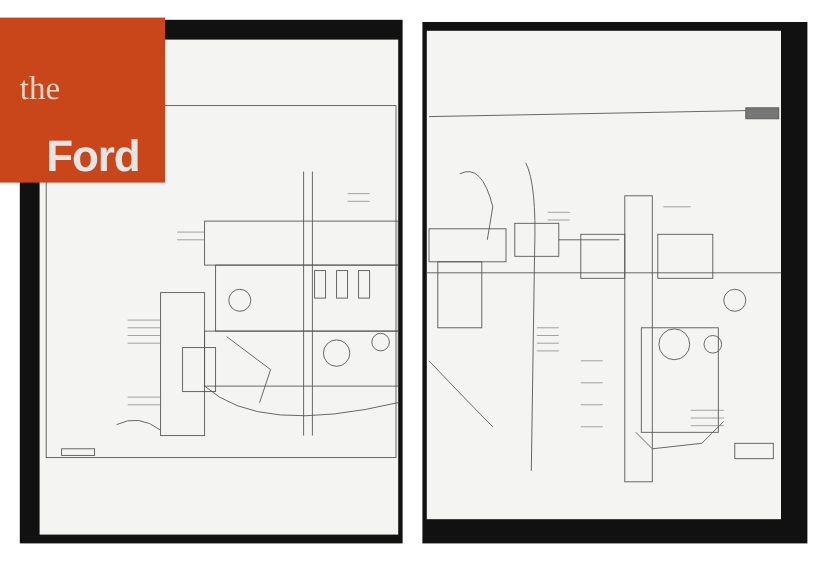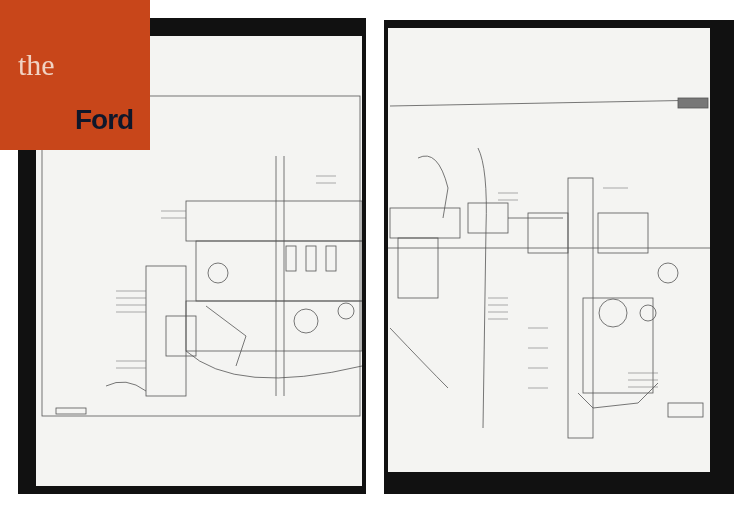--- a/index.html
+++ b/index.html
@@ -1,23 +1,23 @@
 <!DOCTYPE html>
 <html><head>
 <meta charset="utf-8">
 <style>
   html,body{margin:0;padding:0;background:#fff;}
   body{width:752px;height:512px;position:relative;overflow:hidden;font-family:"Liberation Sans",sans-serif;}
   .plate{position:absolute;background:#111;}
   .paper{position:absolute;background:#f4f4f2;}
   .drawing{position:absolute;inset:0;}
-  .logo{position:absolute;left:0;top:0;width:150px;height:150px;background:#c8461a;z-index:5;}
+  .logo{position:absolute;left:0;top:16px;width:150px;height:150px;background:#c8461a;z-index:5;}
   .logo .the{position:absolute;left:18px;top:48px;font-family:"Liberation Serif",serif;font-size:30px;color:#f1d3c3;}
   .logo .henry{position:absolute;left:62px;top:72px;font-size:36px;font-weight:bold;color:#fff;letter-spacing:-1px;}
-  .logo .ford{position:absolute;left:42px;top:104px;font-size:28px;font-weight:bold;color:#0f172a;letter-spacing:-1px;margin-left:33px;}
+  .logo .ford{position:absolute;left:42px;top:104px;font-size:40px;font-weight:bold;color:#e5e5e5;letter-spacing:-1px;}
 </style>
 </head>
 <body>
 
 <div class="plate" style="left:18px;top:18px;width:348px;height:476px;"></div>
 <div class="paper" style="left:36px;top:36px;width:326px;height:450px;">
   <svg class="drawing" viewBox="0 0 326 450" width="326" height="450">
     <g stroke="#555" fill="none" stroke-width="0.8">
       <rect x="6" y="60" width="318" height="320"></rect>
       <rect x="110" y="230" width="40" height="130"></rect>

